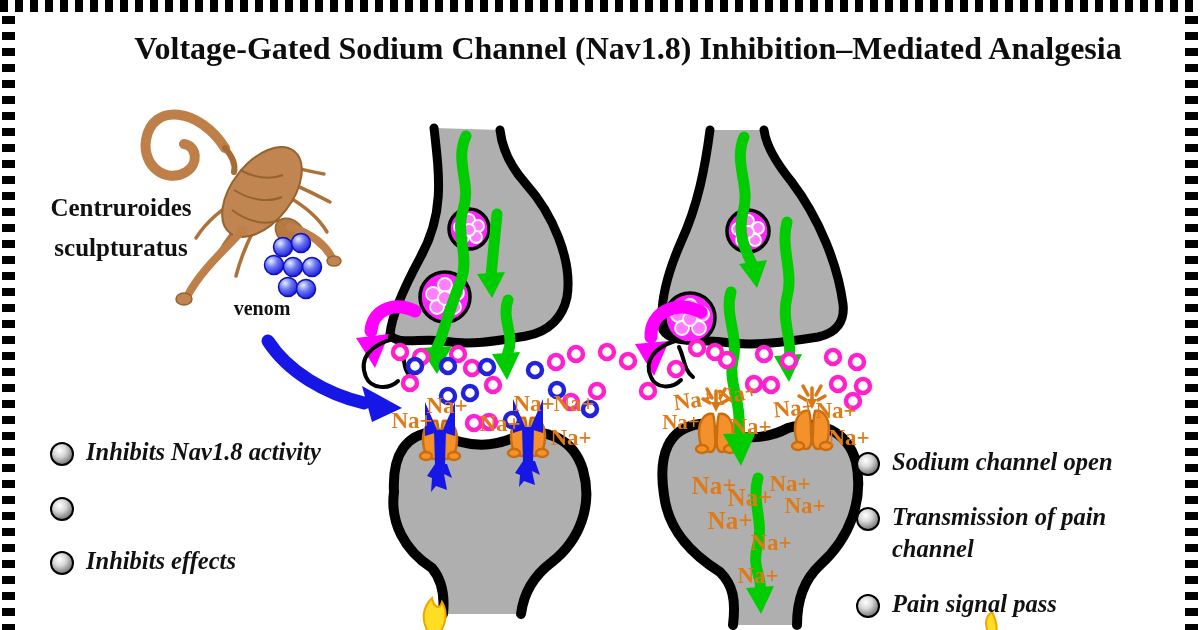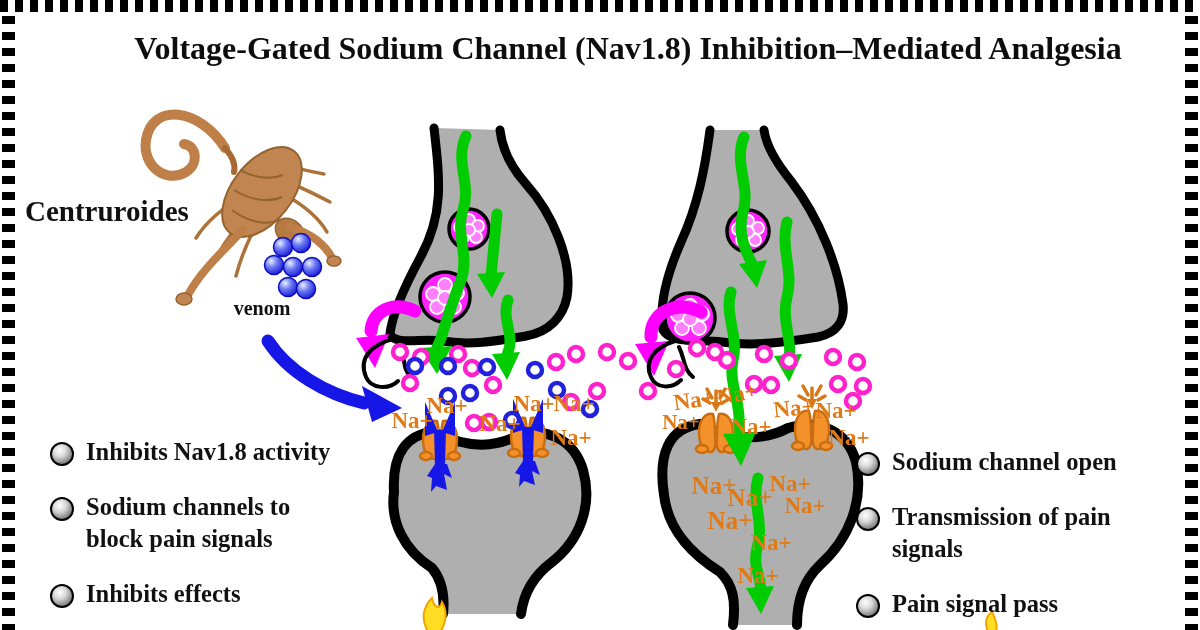--- a/index.html
+++ b/index.html
@@ -6,33 +6,33 @@
   .frame{position:relative;width:1200px;height:630px;background:#fff;overflow:hidden;
          font-family:"Liberation Serif","DejaVu Serif",serif;color:#111;}
   .border-top{position:absolute;left:0;top:0;width:100%;height:12px;
     background:repeating-linear-gradient(90deg,#000 0 8px,transparent 8px 15px);}
   .border-left{position:absolute;left:2px;top:16px;width:13px;height:620px;
     background:repeating-linear-gradient(180deg,#000 0 8px,transparent 8px 16px);}
   .border-right{position:absolute;right:2px;top:16px;width:13px;height:620px;
     background:repeating-linear-gradient(180deg,#000 0 8px,transparent 8px 16px);}
   .title{position:absolute;top:30px;left:0;width:100%;text-align:center;
     font-size:32px;font-weight:bold;color:#0d0d0d;margin-left:28px;}
-  .species{position:absolute;left:25px;top:188px;width:192px;text-align:left;
-    font-size:29px;font-weight:bold;line-height:1.6;}
+  .species{position:absolute;left:25px;top:188px;width:192px;text-align:center;
+    font-size:25px;font-weight:bold;line-height:1.6;}
   .venom-label{position:absolute;left:198px;top:297px;width:128px;text-align:center;
     font-size:20px;font-weight:bold;}
   svg.art{position:absolute;left:0;top:0;}
   .na{position:absolute;transform:translate(-50%,-50%);color:var(--na_orange,#DF7A16);
     font-weight:bold;white-space:nowrap;line-height:1;}
   .panel{position:absolute;}
   .item{display:flex;align-items:flex-start;gap:12px;margin-bottom:24px;}
   .bullet{width:20px;height:20px;border:2.5px solid #000;border-radius:50%;flex:none;margin-top:6px;
     background:radial-gradient(circle at 38% 32%,#ffffff 0%,#d8d8d8 35%,#777 78%,#1a1a1a 100%);}
   .item-text{font-size:24.5px;font-weight:bold;line-height:1.28;}
-  .item-text span{display:block;}
+  .item-text span{display:block;font-style:italic;}
   #left-panel{left:50px;top:436px;}
   #right-panel{left:856px;top:446px;}
   
   .cell-fill{fill:var(--cell_gray,#AFAFAF);}
   .cell-stroke{fill:none;stroke:var(--outline,#000);stroke-width:10;stroke-linecap:round;}
   .term-stroke{fill:none;stroke:var(--outline,#000);stroke-width:9;stroke-linecap:round;}
   .garrow{fill:none;stroke:var(--green,#00CC00);stroke-width:11;stroke-linecap:round;}
   .ghead{fill:var(--green,#00CC00);}
   .marrow{fill:none;stroke:var(--magenta,#FF00FF);stroke-width:13;stroke-linecap:round;}
   .mhead{fill:var(--magenta,#FF00FF);}
@@ -303,56 +303,53 @@
       <span class="na" style="left: 790px; top: 464px; font-size: 23px;">Na+</span>
       <span class="na" style="left: 750px; top: 478px; font-size: 25px;">Na+</span>
       <span class="na" style="left: 805px; top: 486px; font-size: 23px;">Na+</span>
       <span class="na" style="left: 730px; top: 501px; font-size: 25px;">Na+</span>
       <span class="na" style="left: 771px; top: 523px; font-size: 23px;">Na+</span>
       <span class="na" style="left: 758px; top: 556px; font-size: 23px;">Na+</span>
     </div>
 
   <div class="species">
     <span style="display:block">Centruroides</span>
+    <span style="display:block">sculpturatus</span>
   </div>
   <div class="venom-label">venom</div>
 
   <div class="panel" id="left-panel">
       <div class="item">
         <span class="bullet"></span>
         <span class="item-text">
           <span>Inhibits Nav1.8 activity</span>
         </span>
       </div>
       <div class="item">
         <span class="bullet"></span>
-        <span class="item-text">
-          <span>Sodium channels to</span>
-          <span>block pain signals</span>
-        </span>
       </div>
       <div class="item">
         <span class="bullet"></span>
         <span class="item-text">
           <span>Inhibits effects</span>
         </span>
       </div>
     </div>
   <div class="panel" id="right-panel">
       <div class="item">
         <span class="bullet"></span>
         <span class="item-text">
           <span>Sodium channel open</span>
         </span>
       </div>
       <div class="item">
         <span class="bullet"></span>
         <span class="item-text">
           <span>Transmission of pain</span>
-          <span>signals</span>
+          <span>channel</span>
         </span>
       </div>
       <div class="item">
         <span class="bullet"></span>
         <span class="item-text">
           <span>Pain signal pass</span>
         </span>
       </div>
     </div>
 </div>

